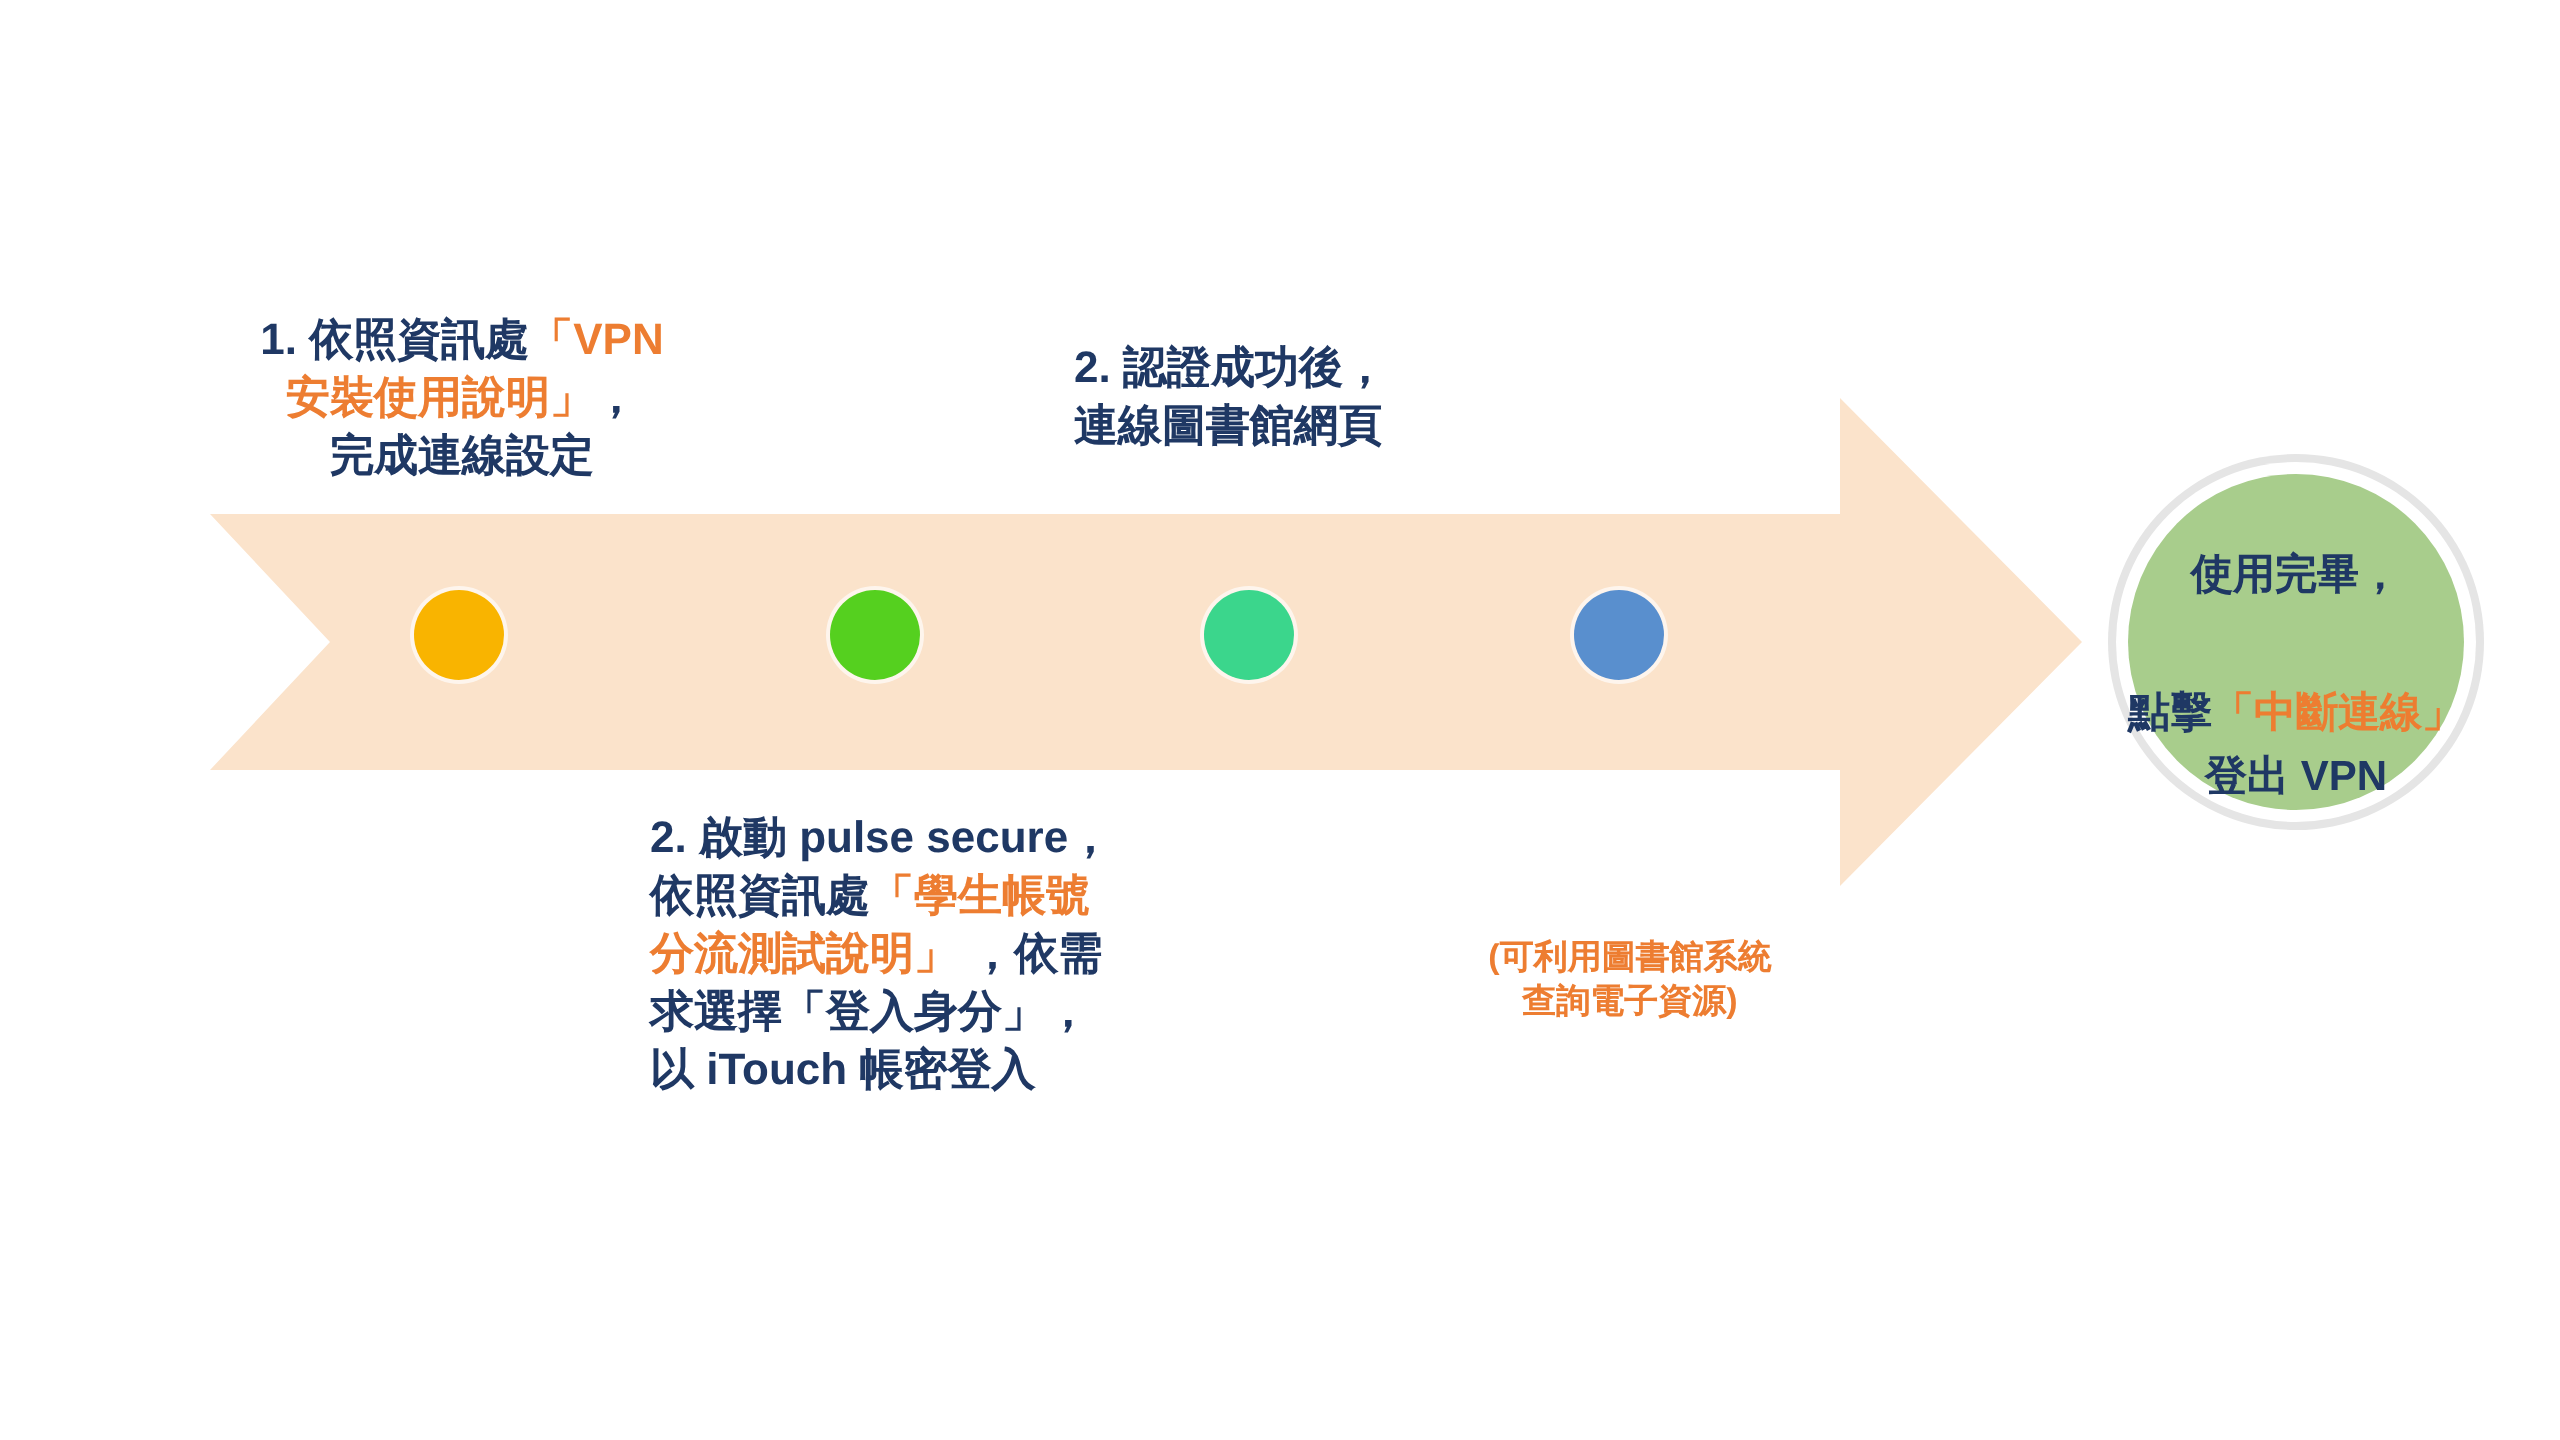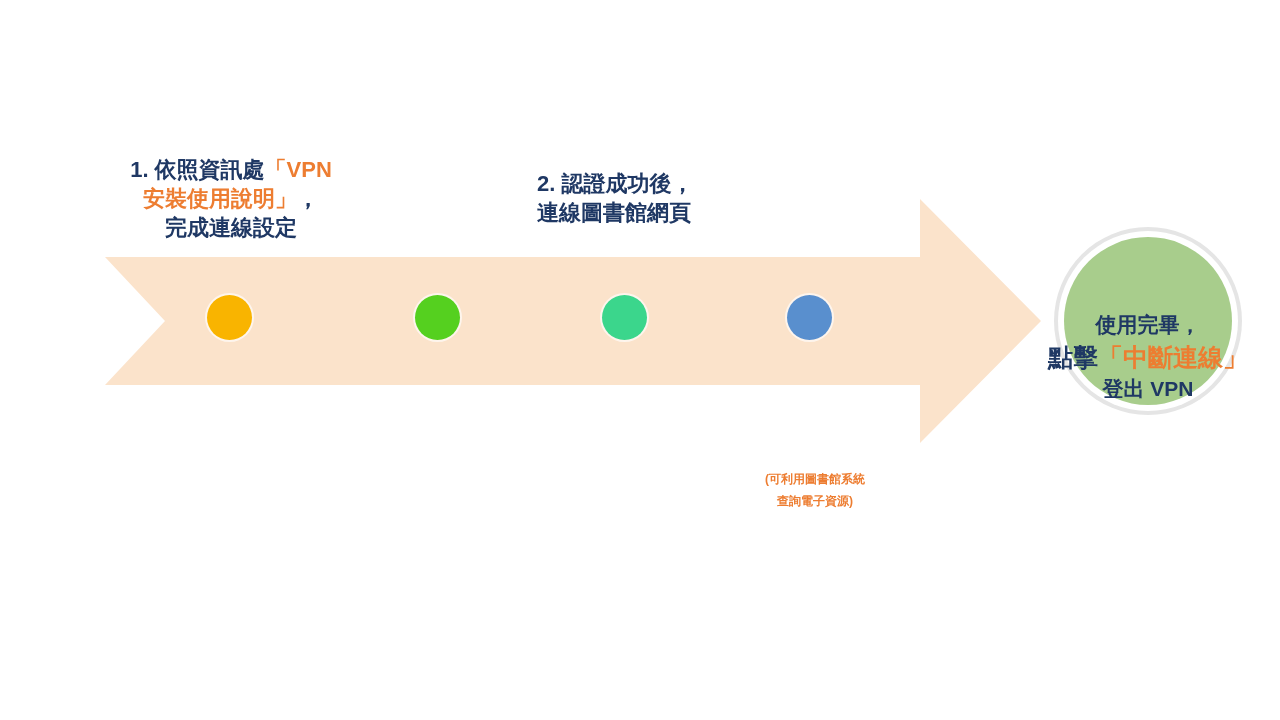--- a/index.html
+++ b/index.html
@@ -35,21 +35,21 @@
     white-space: nowrap;
   }
   .step1 { left: 110px; top: 155px; width: 242px; text-align: center; }
   .step2 { left: 325px; top: 404px; }
   .step3 { left: 537px; top: 169px; }
   .step4 { left: 736px; top: 404px; }
   .note {
     position: absolute;
     left: 725px; top: 468px; width: 180px;
     text-align: center;
-    font-size: 12px;
+    font-size: 17px;
     line-height: 22px;
     color: var(--orange);
   }
   .orange { color: var(--orange); }
   .navy { color: var(--navy); }
 
   .end-circle {
     position: absolute;
     left: 1064px; top: 237px;
     width: 168px; height: 168px;
@@ -59,21 +59,21 @@
     display: flex;
     flex-direction: column;
     align-items: center;
     justify-content: flex-end;
     text-align: center;
     color: var(--navy);
     font-size: 21px;
     line-height: 32px;
     white-space: nowrap;
   }
-  .end-circle .mid-line { font-size: 25px; }
+  .end-circle .mid-line { font-size: 21px; margin-top: 37px; }
 </style>
 </head>
 <body>
 
 <div class="canvas">
 
   <svg class="arrow-svg" viewBox="0 0 1280 720" xmlns="http://www.w3.org/2000/svg">
     <polygon points="105,257 920,257 920,199 1041,321 920,443 920,385 105,385 165,321" fill="#FBE3CB"></polygon>
   </svg>
 
@@ -81,20 +81,27 @@
   <div class="dot dot2" style="background-color: rgb(85, 208, 31);"></div>
   <div class="dot dot3" style="background-color: rgb(59, 214, 140);"></div>
   <div class="dot dot4" style="background-color: rgb(89, 143, 206);"></div>
 
   <div class="step step1">
     <div><span class="navy">1. 依照資訊處</span><span class="orange">「VPN</span></div>
     <div><span class="orange">安裝使用說明」</span><span class="navy">，</span></div>
     <div><span class="navy">完成連線設定</span></div>
   </div>
 
+  <div class="step step2">
+    <div><span class="navy">2. 啟動 pulse secure，</span></div>
+    <div><span class="navy">依照資訊處</span><span class="orange">「學生帳號</span></div>
+    <div><span class="orange">分流測試說明」</span><span class="navy"> ，依需</span></div>
+    <div><span class="navy">求選擇「登入身分」，</span></div>
+    <div><span class="navy">以 iTouch 帳密登入</span></div>
+  </div>
 
   <div class="step step3">
     <div><span class="navy">2. 認證成功後，</span></div>
     <div><span class="navy">連線圖書館網頁</span></div>
   </div>
 
 
   <div class="note">
     <div>(可利用圖書館系統</div>
     <div>查詢電子資源)</div>

